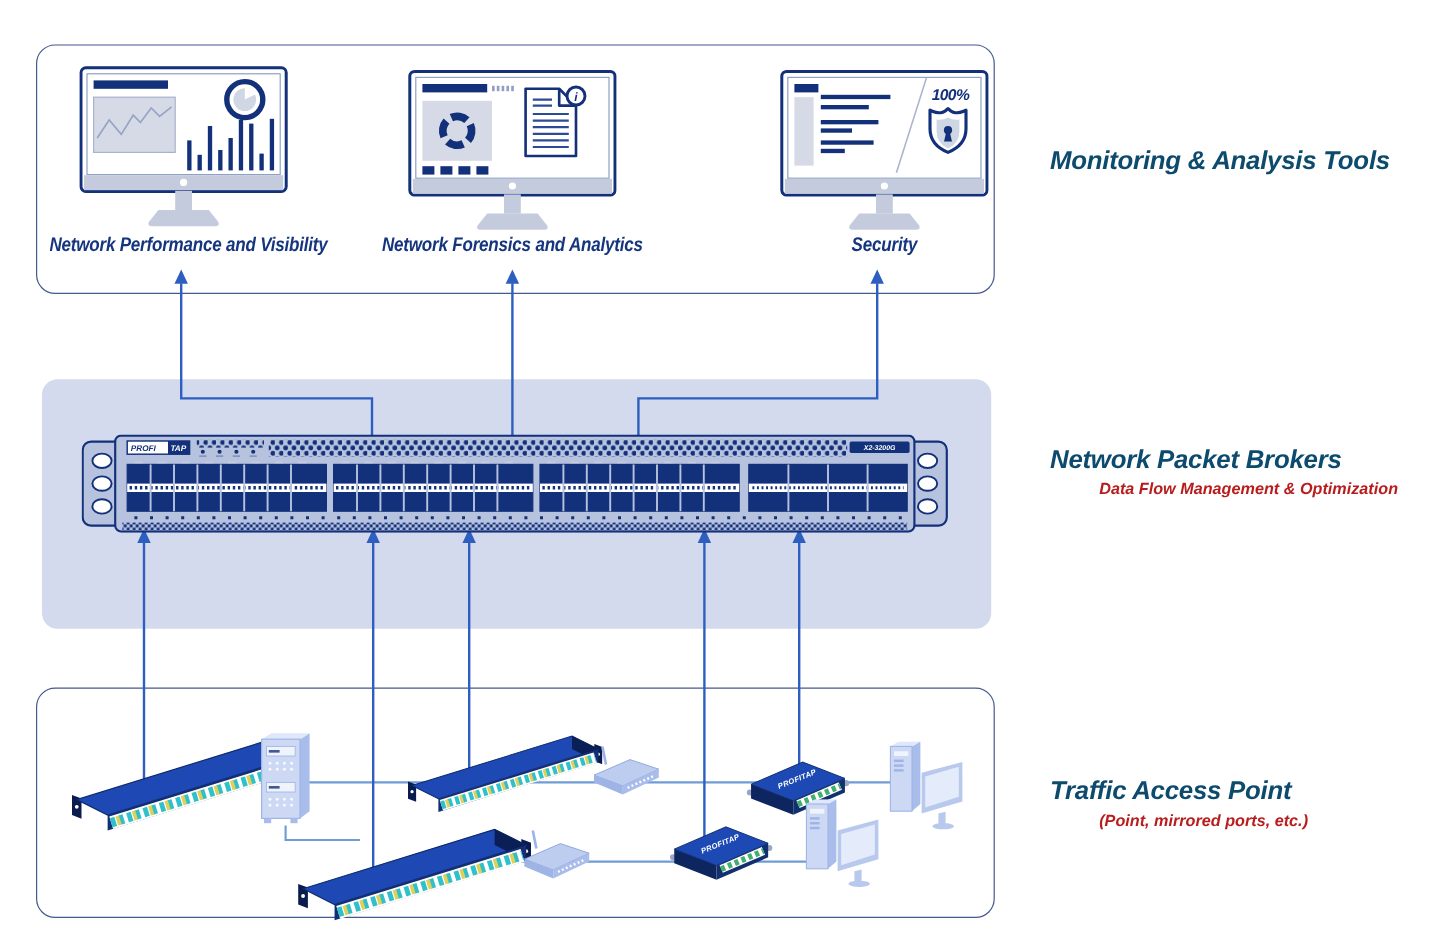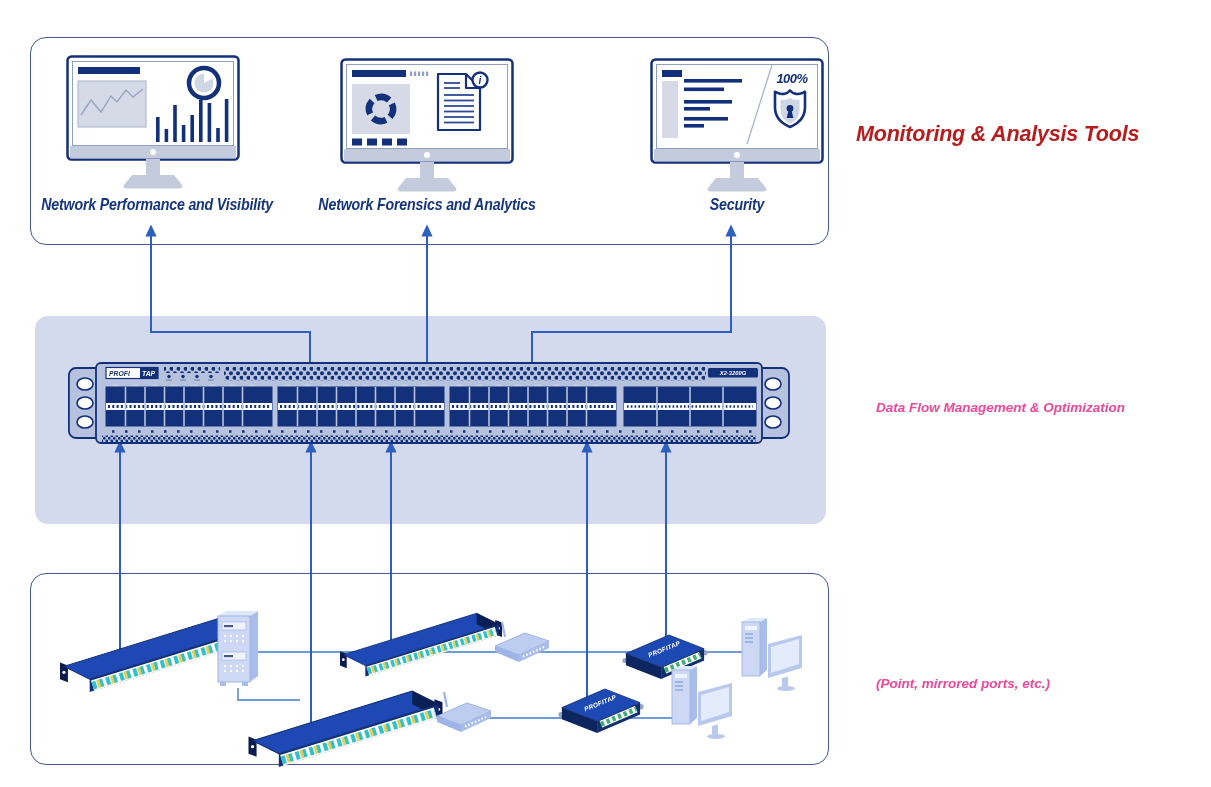--- a/index.html
+++ b/index.html
@@ -7,23 +7,23 @@
           font-family:"Liberation Sans",sans-serif;overflow:hidden;}
   .box{position:absolute;border:1.5px solid #46598e;border-radius:16px;background:transparent;z-index:1;}
   .top-box{left:30px;top:37px;width:797px;height:206px;}
   .bottom-box{left:30px;top:573px;width:797px;height:190px;}
   .band{position:absolute;left:35px;top:316px;width:791px;height:208px;background:#d4daed;border-radius:13px;z-index:1;}
   .overlay{position:absolute;left:0;top:0;width:1211px;height:787px;z-index:2;pointer-events:none;}
   .dev{position:absolute;z-index:3;}
   .mon-label{position:absolute;top:195px;width:260px;text-align:center;color:#15357e;
              font-style:italic;font-weight:600;font-size:16.5px;letter-spacing:-0.2px;
              transform:scaleX(.86);transform-origin:center;z-index:4;white-space:nowrap;}
-  .h-title{position:absolute;left:856px;color:#b91c1c;font-style:italic;font-weight:700;
+  .h-title{position:absolute;left:875px;color:#0c4a6e;font-style:italic;font-weight:700;
            font-size:21.5px;letter-spacing:-0.2px;z-index:4;white-space:nowrap;}
-  .h-sub{position:absolute;left:876px;color:#ec4899;font-style:italic;font-weight:600;
+  .h-sub{position:absolute;left:916px;color:#b91c1c;font-style:italic;font-weight:600;
          font-size:13.5px;z-index:4;white-space:nowrap;}
   svg text{font-family:"Liberation Sans",sans-serif;}
   .hiddefs{position:absolute;width:0;height:0;overflow:hidden;}
 </style>
 </head>
 <body>
 
 <div class="canvas">
 
   <svg class="hiddefs" aria-hidden="true">
@@ -405,16 +405,18 @@
       <use href="#tapbox"></use>
     </svg>
   <svg class="dev" style="left:740px;top:618px" width="64" height="86" viewBox="0 0 64 86">
       <use href="#pc"></use>
     </svg>
   <svg class="dev" style="left:670px;top:666px" width="64" height="86" viewBox="0 0 64 86">
       <use href="#pc"></use>
     </svg>
 
   <div class="h-title" style="top:122px">Monitoring &amp; Analysis Tools</div>
+  <div class="h-title" style="top:371px">Network Packet Brokers</div>
   <div class="h-sub" style="top:400px">Data Flow Management &amp; Optimization</div>
+  <div class="h-title" style="top:647px">Traffic Access Point</div>
   <div class="h-sub" style="top:676px">(Point, mirrored ports, etc.)</div>
 
 </div>
 
 </body></html>

